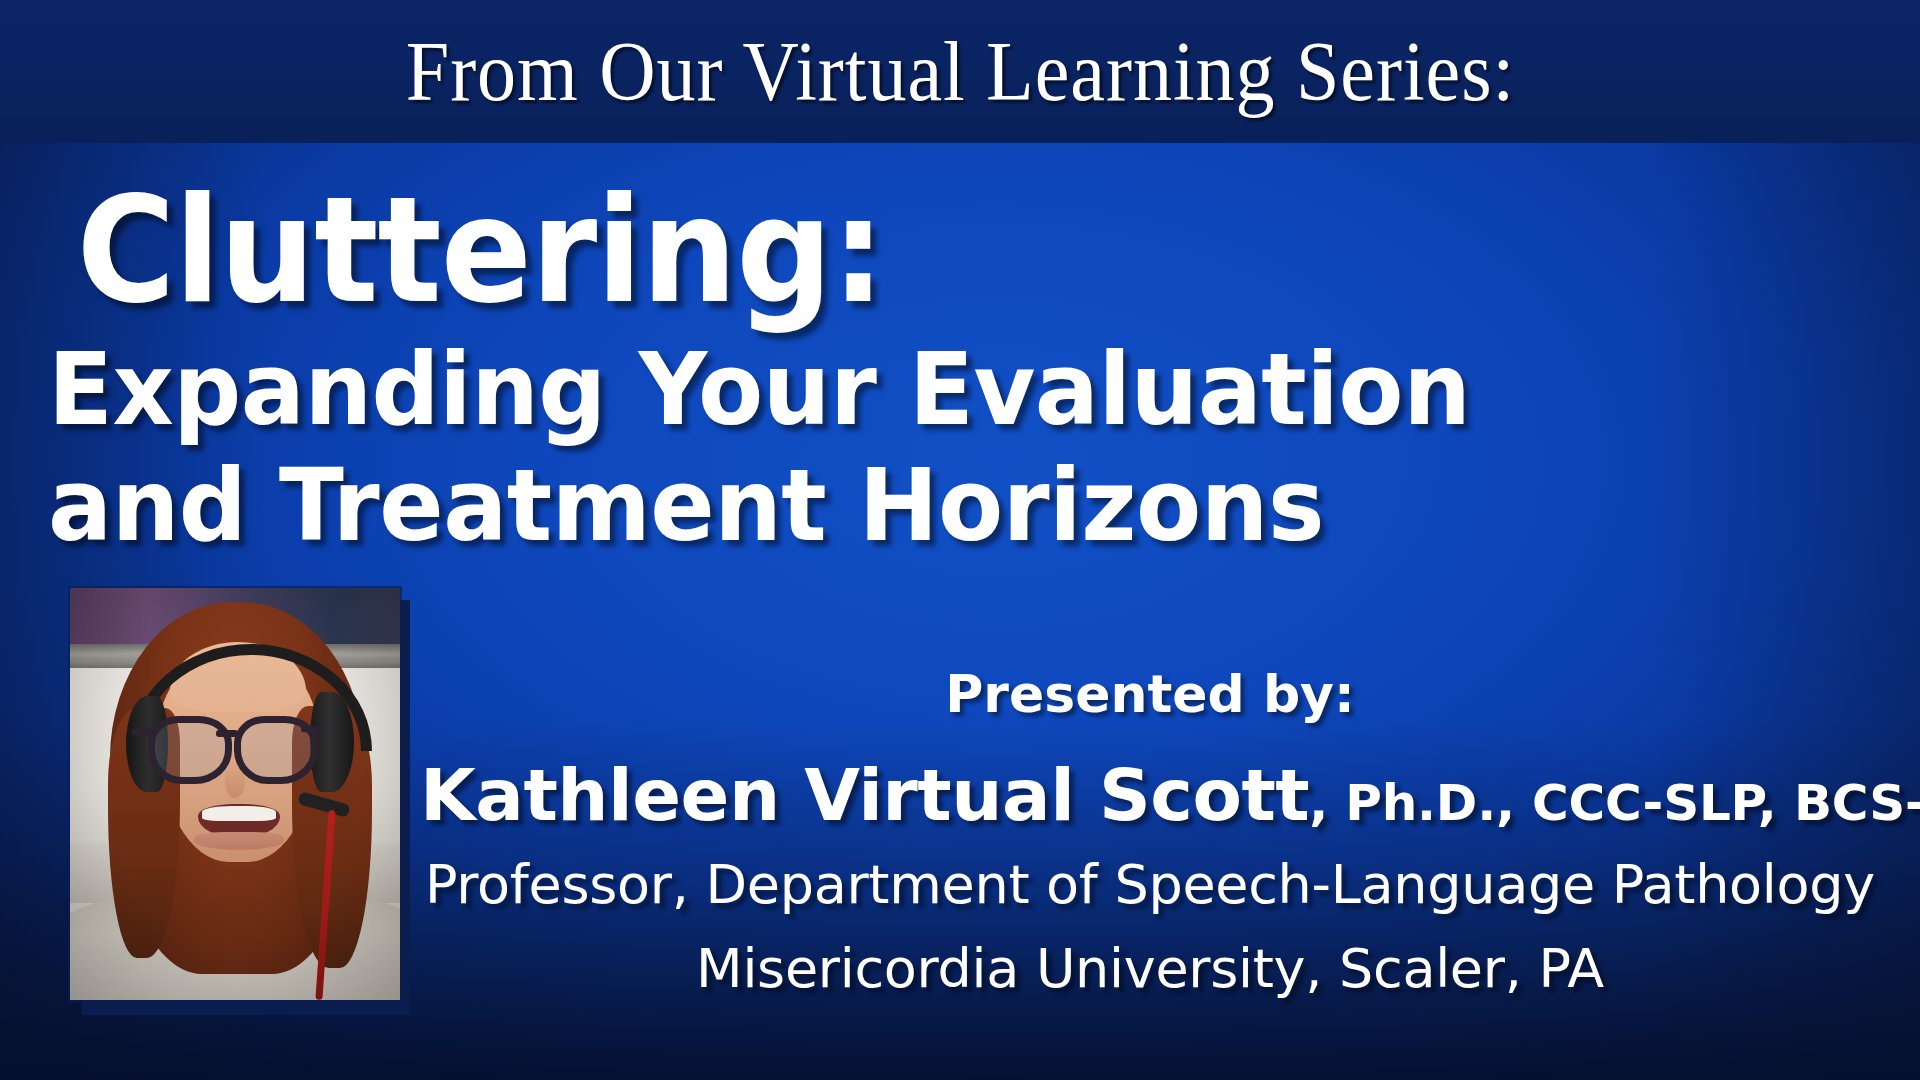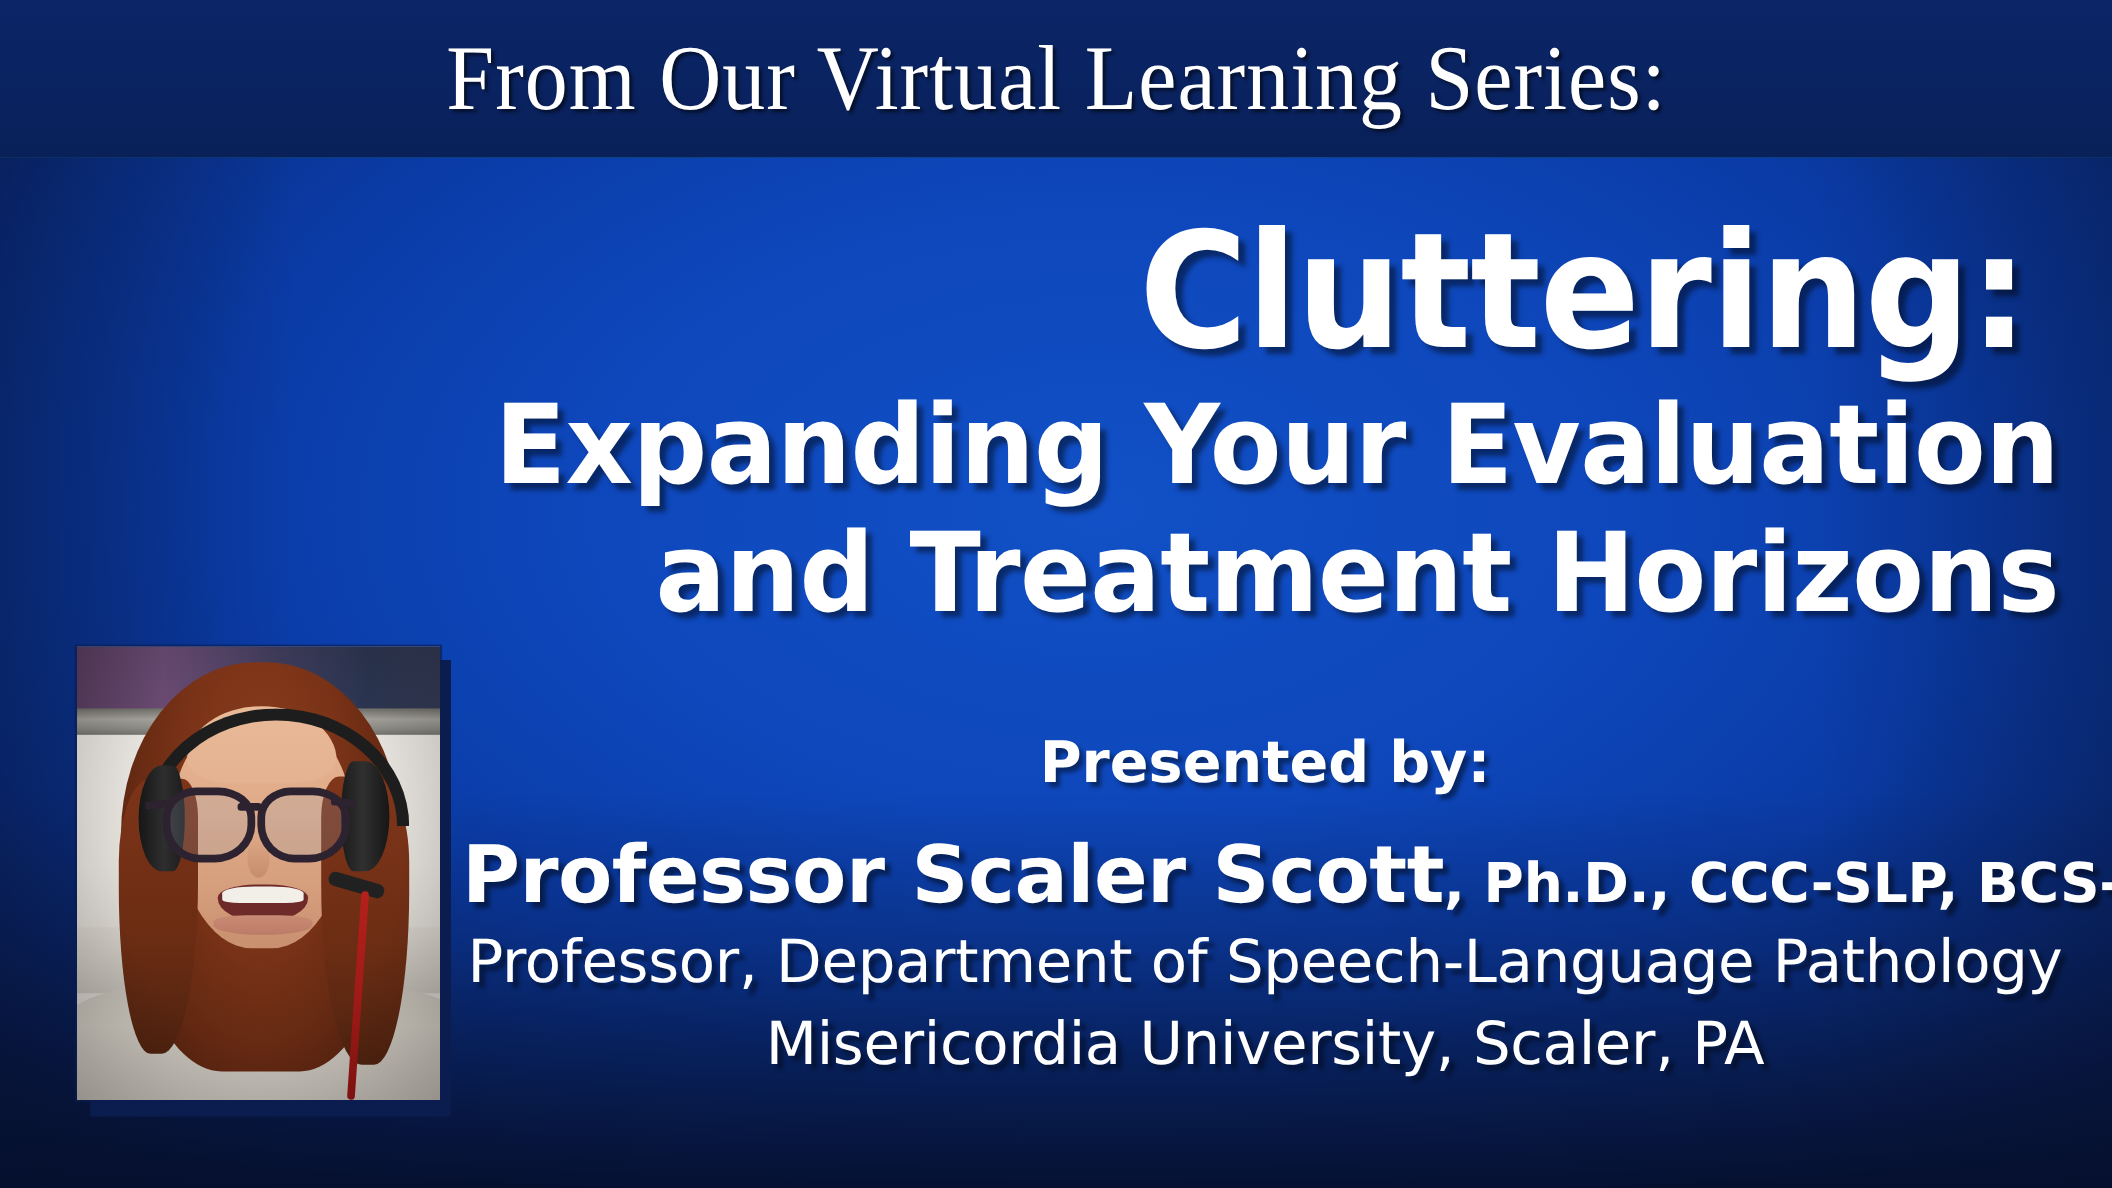--- a/index.html
+++ b/index.html
@@ -69,23 +69,23 @@
     letter-spacing: 1px;
     line-height: 1;
     transform: scaleX(0.93);
     text-shadow: 3px 3px 3px rgba(0,0,0,0.55);
     white-space: nowrap;
   }
 
   
   .title-block {
     position: absolute;
-    left: 0; top: 191px;
+    left: 0; top: 176px;
     width: 1920px;
-    text-align: right;
+    text-align: left;
   }
   .main-title {
     font-family: "DejaVu Sans", "Liberation Sans", sans-serif;
     font-weight: 700;
     font-size: 146px;
     line-height: 1.02;
     color: #ffffff;
     letter-spacing: -1px;
     transform: scaleX(0.92);
     text-shadow: 7px 7px 5px rgba(0,0,0,0.45);
@@ -302,21 +302,21 @@
   }
   .affil {
     font-family: "DejaVu Sans", "Liberation Sans", sans-serif;
     font-weight: 400;
     font-size: 54px;
     color: #ffffff;
     line-height: 1.18;
     letter-spacing: -0.3px;
     text-shadow: 5px 5px 4px rgba(0,0,0,0.45);
     white-space: nowrap;
-    margin-top: 10px;
+    margin-top: 20px;
   }
 </style>
 </head>
 <body>
 
 <div id="slide">
 
   <div class="bg-base"></div>
   <div class="bg-bottomfade"></div>
   <div class="bg-edgefade"></div>
@@ -357,19 +357,19 @@
     <div class="ph-temple-l"></div>
     <div class="ph-temple-r"></div>
     <div class="ph-mic"></div>
     <div class="ph-cable"></div>
     <div class="ph-vignette"></div>
   </div>
 
   <div class="presenter">
     <div class="presented-by">Presented by:</div>
     <div class="name-line">
-      <span class="name-main">Professor Scaler Scott</span><span class="name-creds">, Ph.D., CCC-SLP, BCS-F</span>
+      <span class="name-main">Kathleen Virtual Scott</span><span class="name-creds">, Ph.D., CCC-SLP, BCS-F</span>
     </div>
     <div class="affil">Professor, Department of Speech-Language Pathology</div>
     <div class="affil">Misericordia University, Scaler, PA</div>
   </div>
 
 </div>
 
 </body></html>

